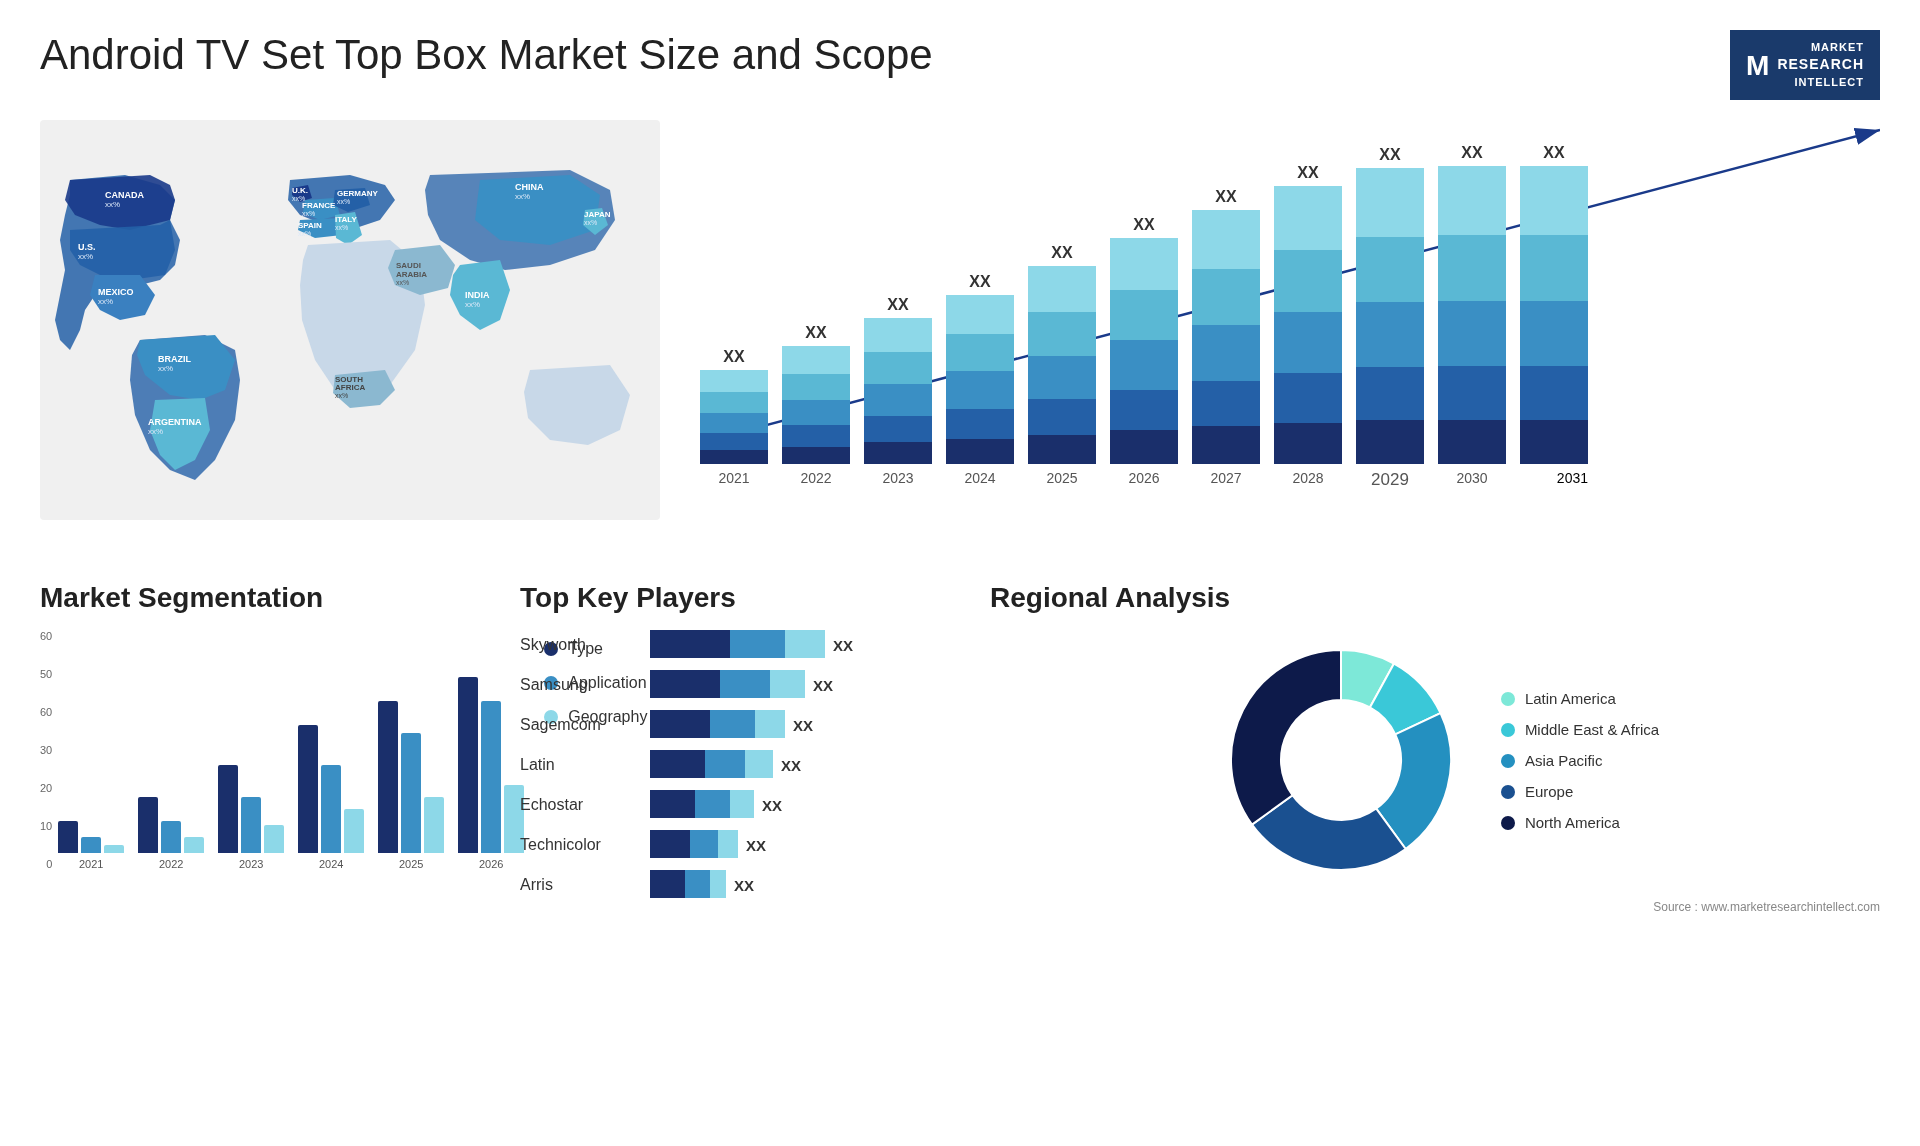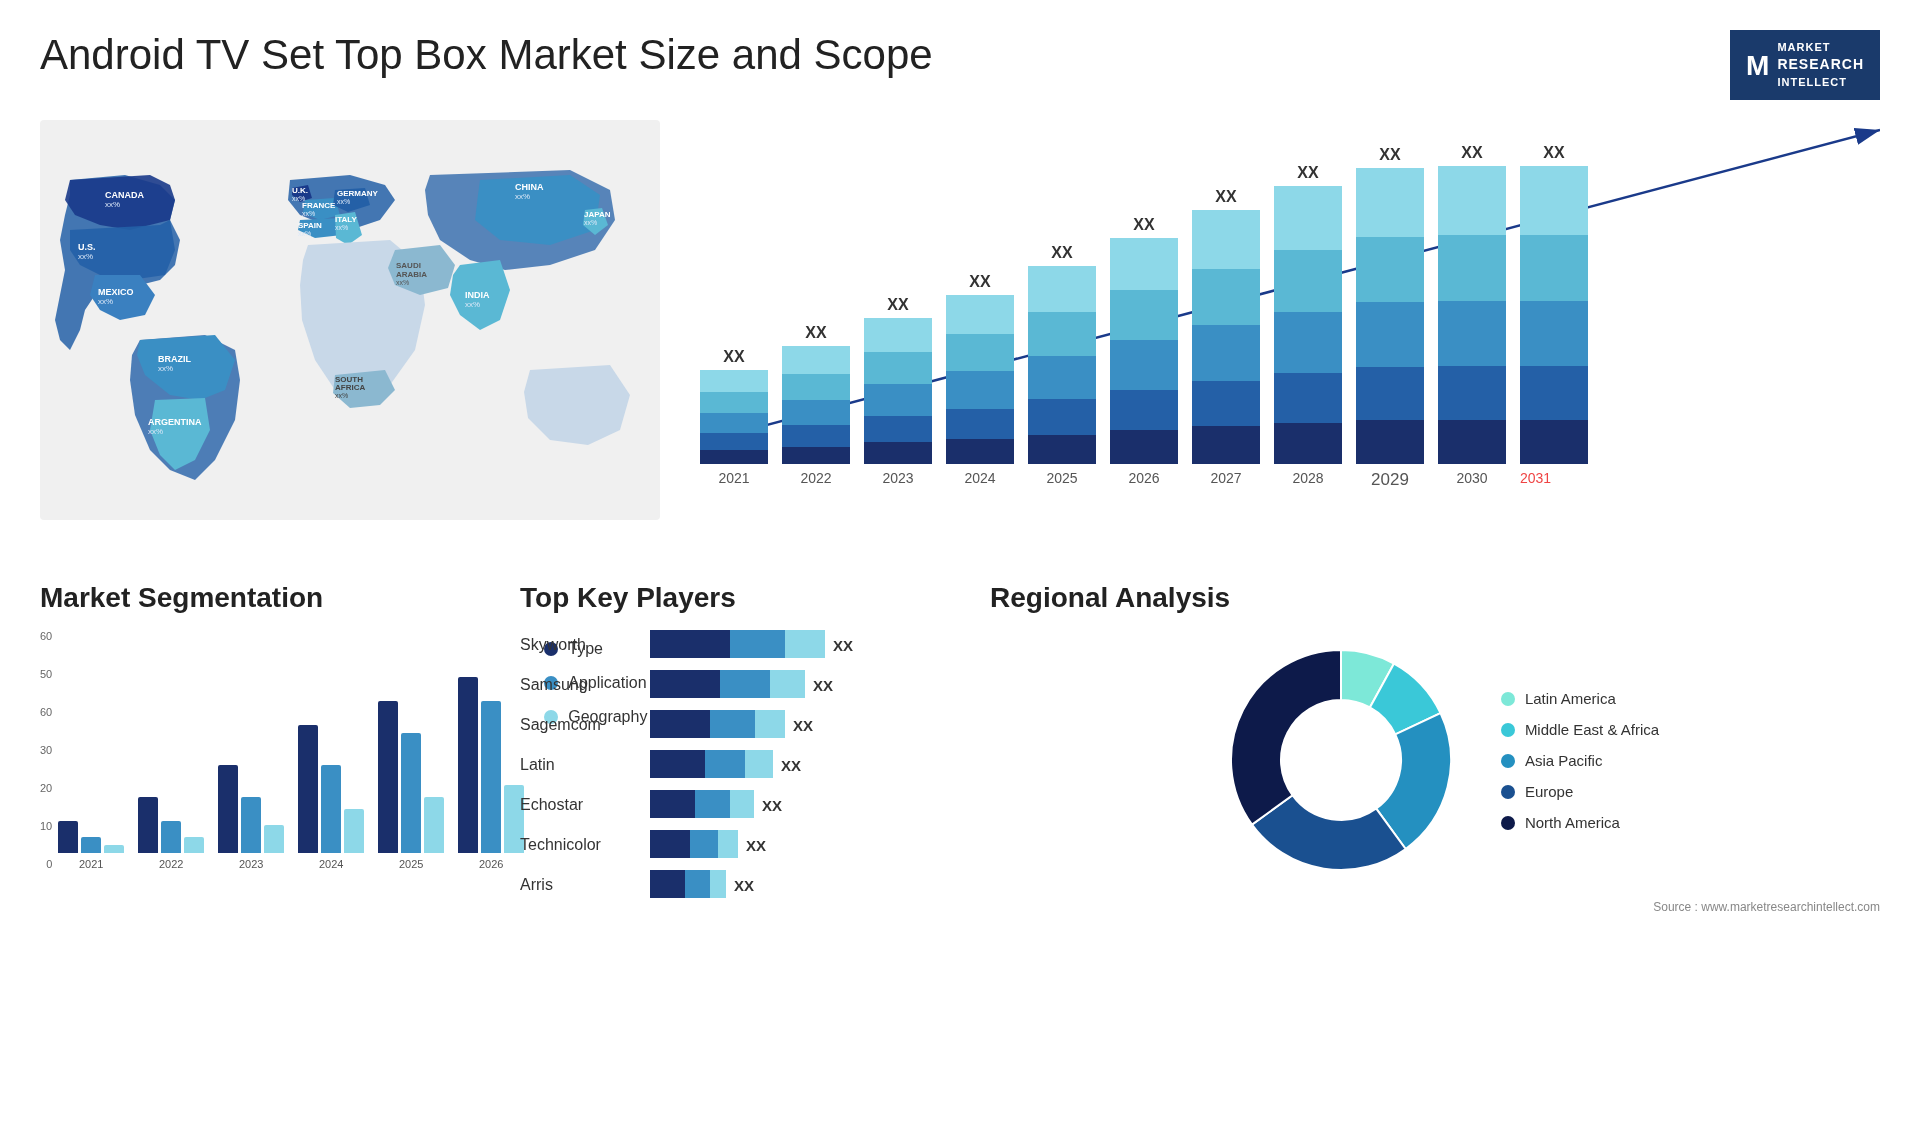--- a/index.html
+++ b/index.html
@@ -47,21 +47,21 @@
       display: flex;
       align-items: center;
       gap: 8px;
     }
     .logo-m {
       font-size: 28px;
       font-weight: 900;
       color: #fff;
     }
     .logo-text-block {
-      text-align: left;
+      text-align: right;
     }
     .logo-text-block .line1 { font-size: 11px; letter-spacing: 1px; }
     .logo-text-block .line2 { font-size: 14px; font-weight: 900; letter-spacing: 1px; }
     .logo-text-block .line3 { font-size: 11px; letter-spacing: 1px; }
 
     
     .top-section {
       display: flex;
       gap: 40px;
       margin-bottom: 30px;
@@ -444,21 +444,21 @@
             <div style="font-size: 14px; color: rgb(85, 85, 85); width: 68px; text-align: center;">2021</div>
             <div style="font-size: 14px; color: rgb(85, 85, 85); width: 68px; text-align: center;">2022</div>
             <div style="font-size: 14px; color: rgb(85, 85, 85); width: 68px; text-align: center;">2023</div>
             <div style="font-size: 14px; color: rgb(85, 85, 85); width: 68px; text-align: center;">2024</div>
             <div style="font-size: 14px; color: rgb(85, 85, 85); width: 68px; text-align: center;">2025</div>
             <div style="font-size: 14px; color: rgb(85, 85, 85); width: 68px; text-align: center;">2026</div>
             <div style="font-size: 14px; color: rgb(85, 85, 85); width: 68px; text-align: center;">2027</div>
             <div style="font-size: 14px; color: rgb(85, 85, 85); width: 68px; text-align: center;">2028</div>
             <div style="font-size: 17px; color: rgb(85, 85, 85); width: 68px; text-align: center;">2029</div>
             <div style="font-size: 14px; color: rgb(85, 85, 85); width: 68px; text-align: center;">2030</div>
-            <div style="font-size: 14px; color: #ef4444; width: 68px; text-align: left;">2031</div>
+            <div style="font-size: 14px; color: #000000; width: 68px; text-align: right;">2031</div>
           </div>
       </div>
     </div>
 
   </div>
 
   <div class="bottom-section">
 
     <div class="segmentation-area">
       <div class="section-title">Market Segmentation</div>

